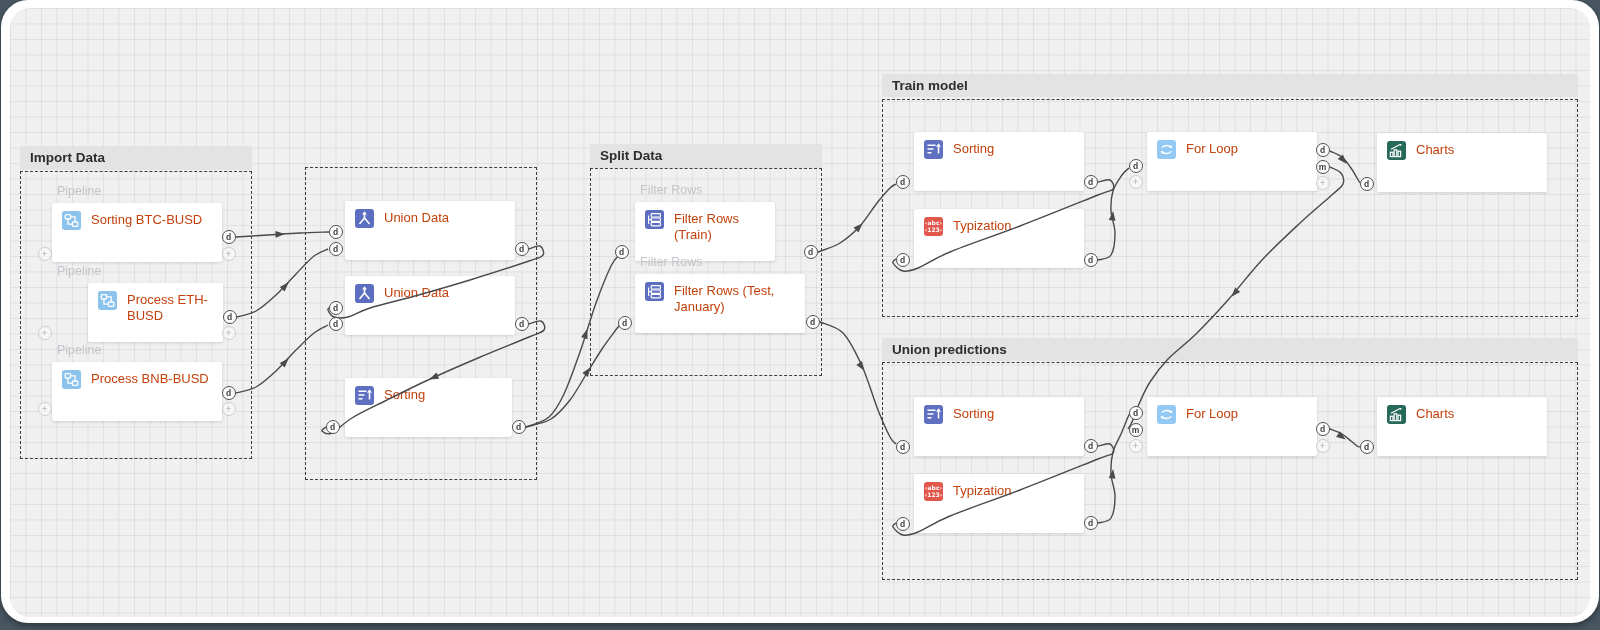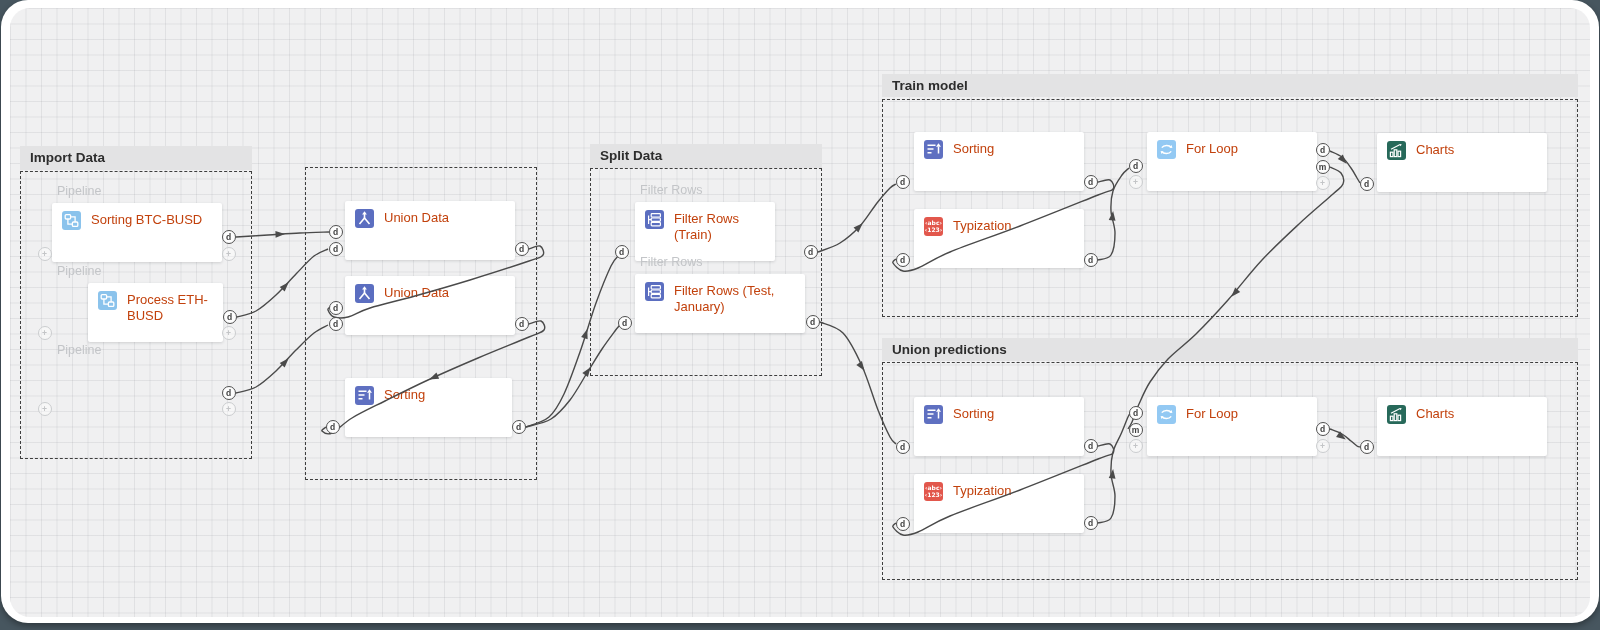--- a/index.html
+++ b/index.html
@@ -59,20 +59,33 @@
               <rect x="3.2" y="3.6" width="5.4" height="4.4" rx="1"></rect>
               <rect x="10.4" y="11" width="5.4" height="4.4" rx="1"></rect>
               <path d="M8.6 5.8 H13.1 V11"></path>
               <path d="M5.9 8 V13.2 H10.4"></path>
             </g>
           </svg>
         </span>
         <span class="node-label">Process ETH-BUSD</span>
       </div>
       <div class="ghost" style="left: 57px; top: 343px;">Pipeline</div>
+      <div class="node" style="left: 52px; top: 362px; width: 170px; height: 59px;">
+        <span class="node-icon" style="background: rgb(139, 195, 236);">
+          <svg width="19" height="19" viewBox="0 0 19 19">
+            <g fill="none" stroke="#fff" stroke-width="1.3">
+              <rect x="3.2" y="3.6" width="5.4" height="4.4" rx="1"></rect>
+              <rect x="10.4" y="11" width="5.4" height="4.4" rx="1"></rect>
+              <path d="M8.6 5.8 H13.1 V11"></path>
+              <path d="M5.9 8 V13.2 H10.4"></path>
+            </g>
+          </svg>
+        </span>
+        <span class="node-label">Process BNB-BUSD</span>
+      </div>
       <div class="node" style="left: 345px; top: 201px; width: 170px; height: 59px;">
         <span class="node-icon" style="background: rgb(91, 110, 192);">
           <svg width="19" height="19" viewBox="0 0 19 19">
             <g stroke="#fff" stroke-width="1.6" fill="none">
               <path d="M4.5 15 L9.5 9 L14.5 15"></path>
               <path d="M9.5 9 L9.5 4.6"></path>
             </g>
             <path d="M9.5 2.2 l-2.4 3.4 h4.8 z" fill="#fff"></path>
           </svg>
         </span>

